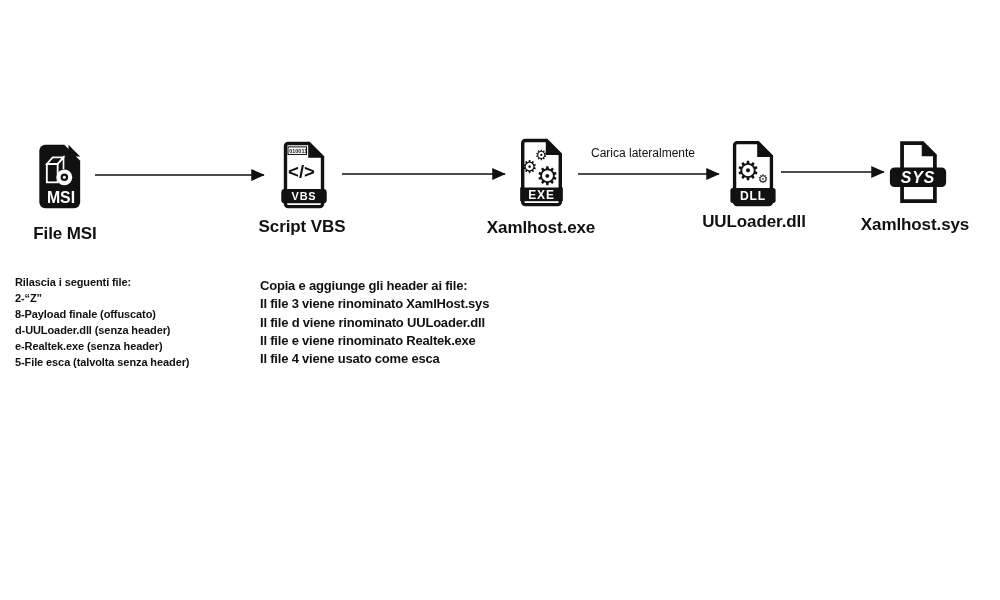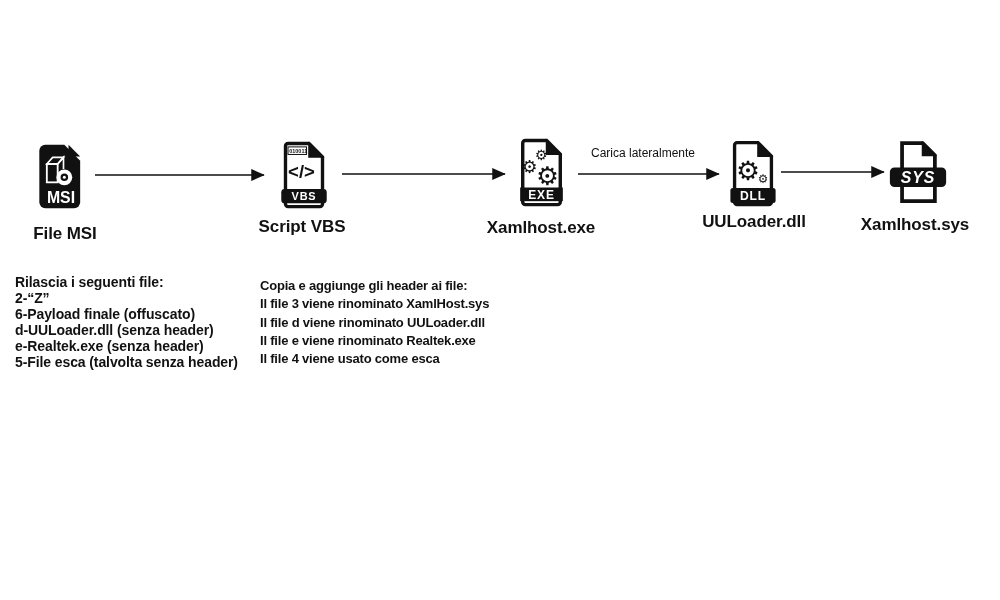--- a/index.html
+++ b/index.html
@@ -30,21 +30,21 @@
     position: absolute;
     transform: translateX(-50%);
     font-size: 12px;
     font-weight: 400;
     white-space: nowrap;
   }
   .note {
     position: absolute;
     font-weight: 700;
   }
-  .note-left { left: 15px; top: 274px; width: 222px; font-size: 14px; letter-spacing: -0.1px; }
+  .note-left { left: 15px; top: 274px; width: 222px; font-size: 11px; letter-spacing: -0.1px; }
   .note-left .line { line-height: 16px; white-space: nowrap; }
   .folder-note {
     margin-top: 16px;
     width: 219px;
     line-height: 16px;
     text-align: justify;
   }
   .note-mid { left: 260px; top: 277px; width: 270px; font-size: 13px; letter-spacing: -0.2px; }
   .note-mid .line { line-height: 18.3px; white-space: nowrap; }
   svg text { font-family: "Liberation Sans", "DejaVu Sans", sans-serif; }
@@ -118,21 +118,21 @@
     <path d="M37,2 v13 h13 z" fill="#111111" stroke="#111111" stroke-width="2"></path>
     <rect x="2" y="28" width="60" height="21" rx="5" fill="#111111"></rect>
     <text x="32" y="44.5" font-size="17" font-weight="bold" font-style="italic" fill="#ffffff" text-anchor="middle" letter-spacing="1">SYS</text>
   </svg>
   <div class="node-label" style="left:915px; top:215px;">Xamlhost.sys</div>
 
   <div class="note note-left">
     <div>
         <div class="line">Rilascia i seguenti file:</div>
         <div class="line">2-“Z”</div>
-        <div class="line">6-Payload finale (offuscato)</div>
+        <div class="line">8-Payload finale (offuscato)</div>
         <div class="line">d-UULoader.dll (senza header)</div>
         <div class="line">e-Realtek.exe (senza header)</div>
         <div class="line">5-File esca (talvolta senza header)</div>
       </div>
   </div>
 
   <div class="note note-mid">
     <div>
         <div class="line">Copia e aggiunge gli header ai file:</div>
         <div class="line">Il file 3 viene rinominato XamlHost.sys</div>

